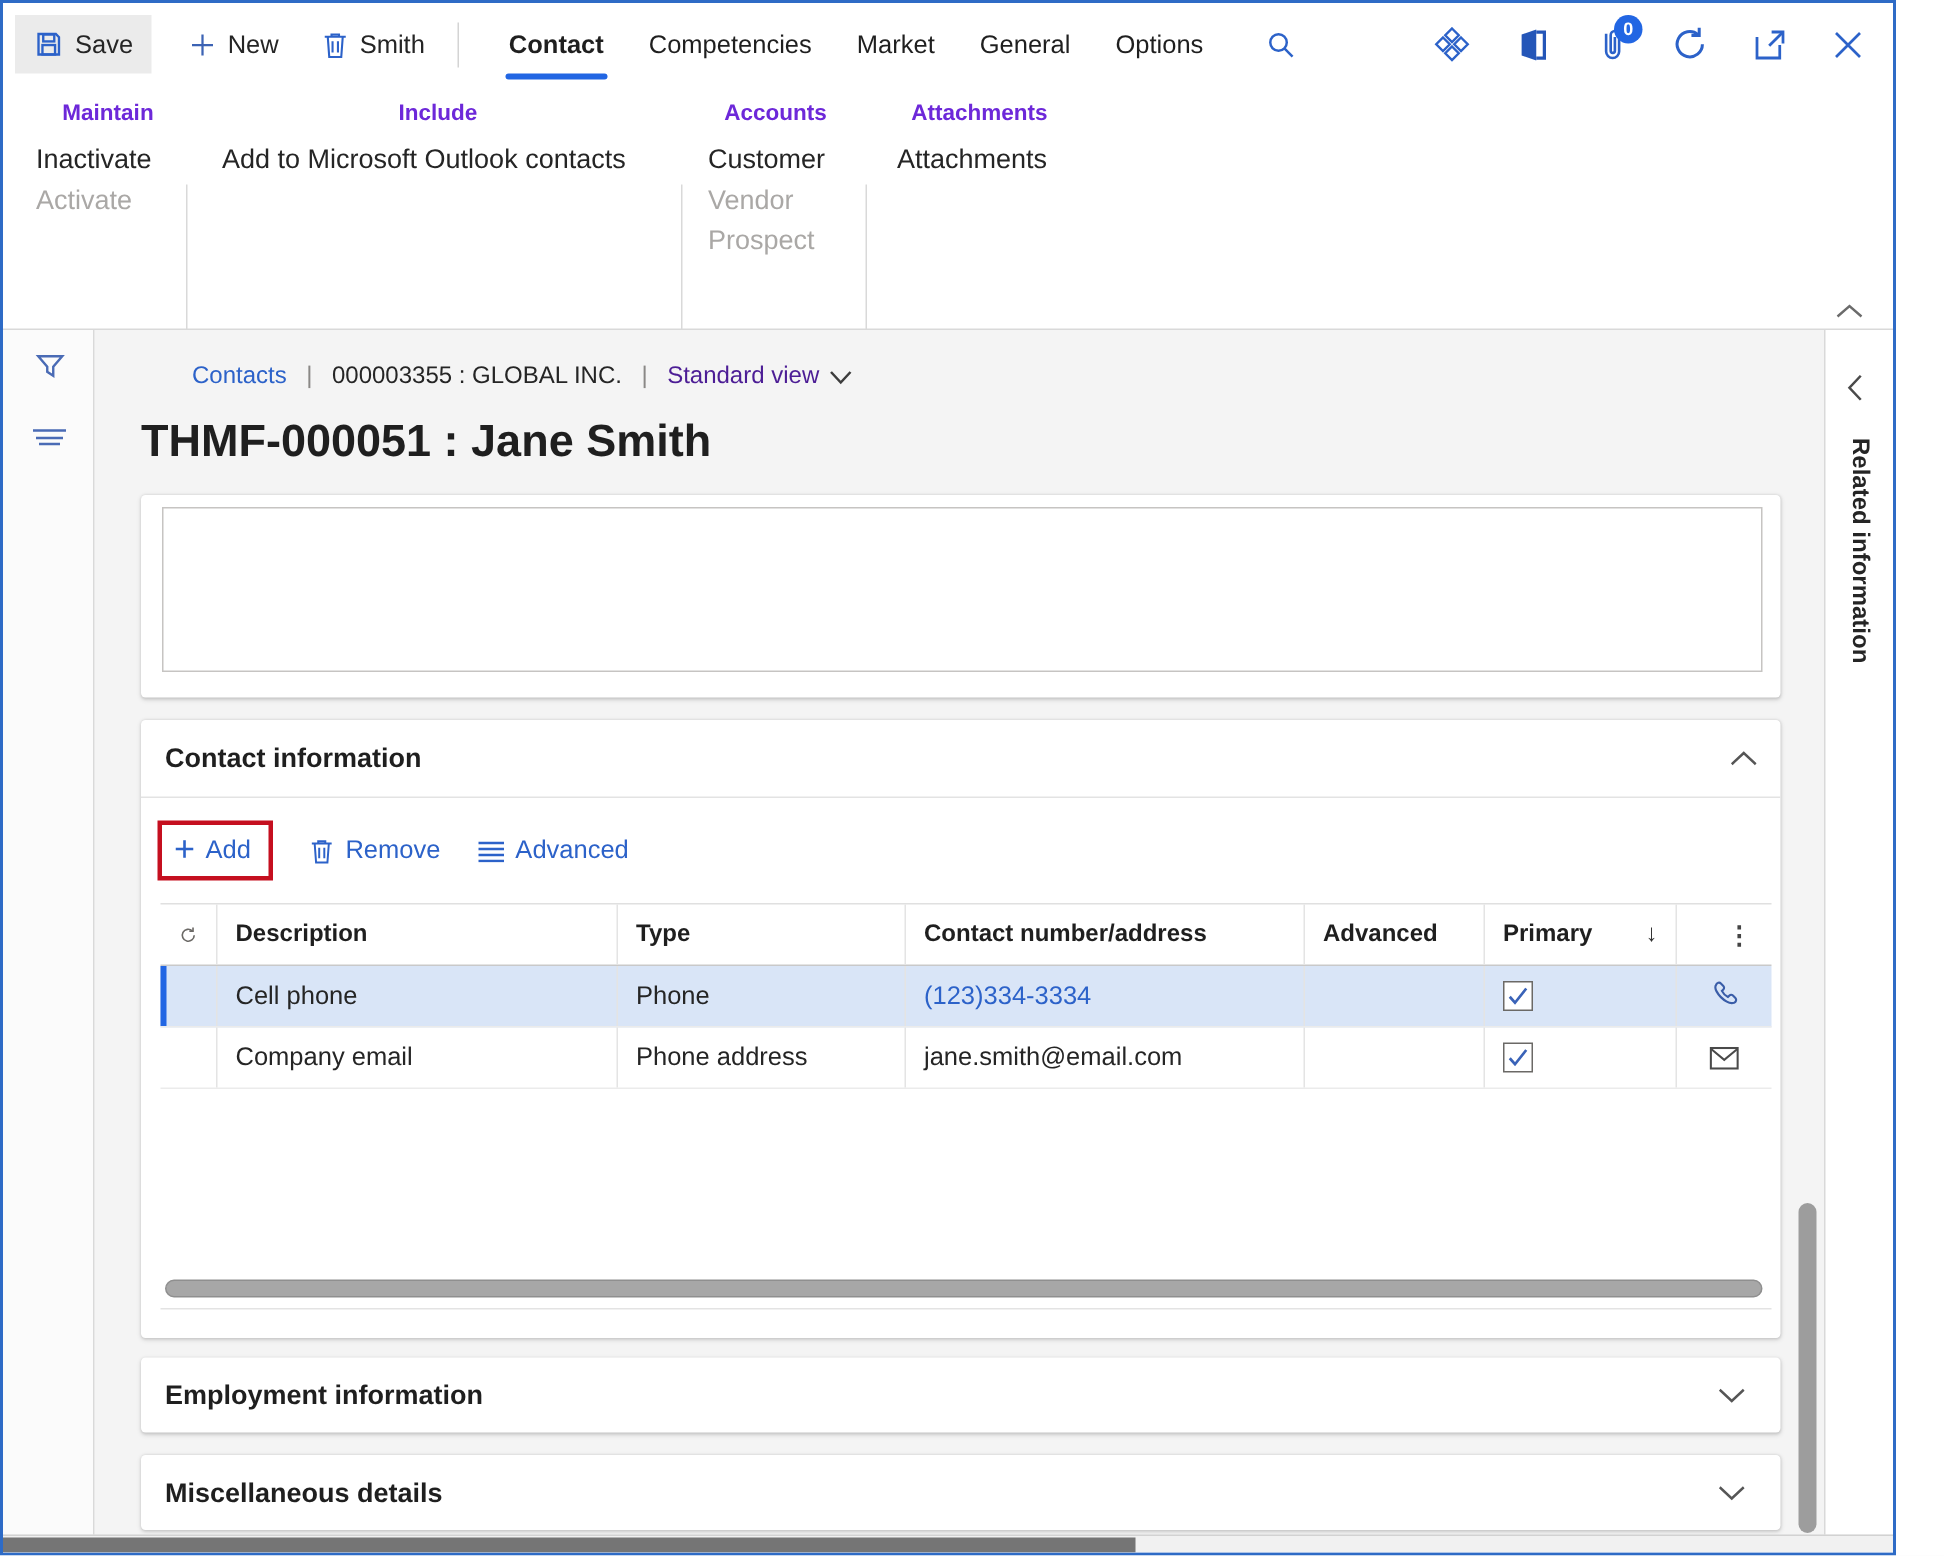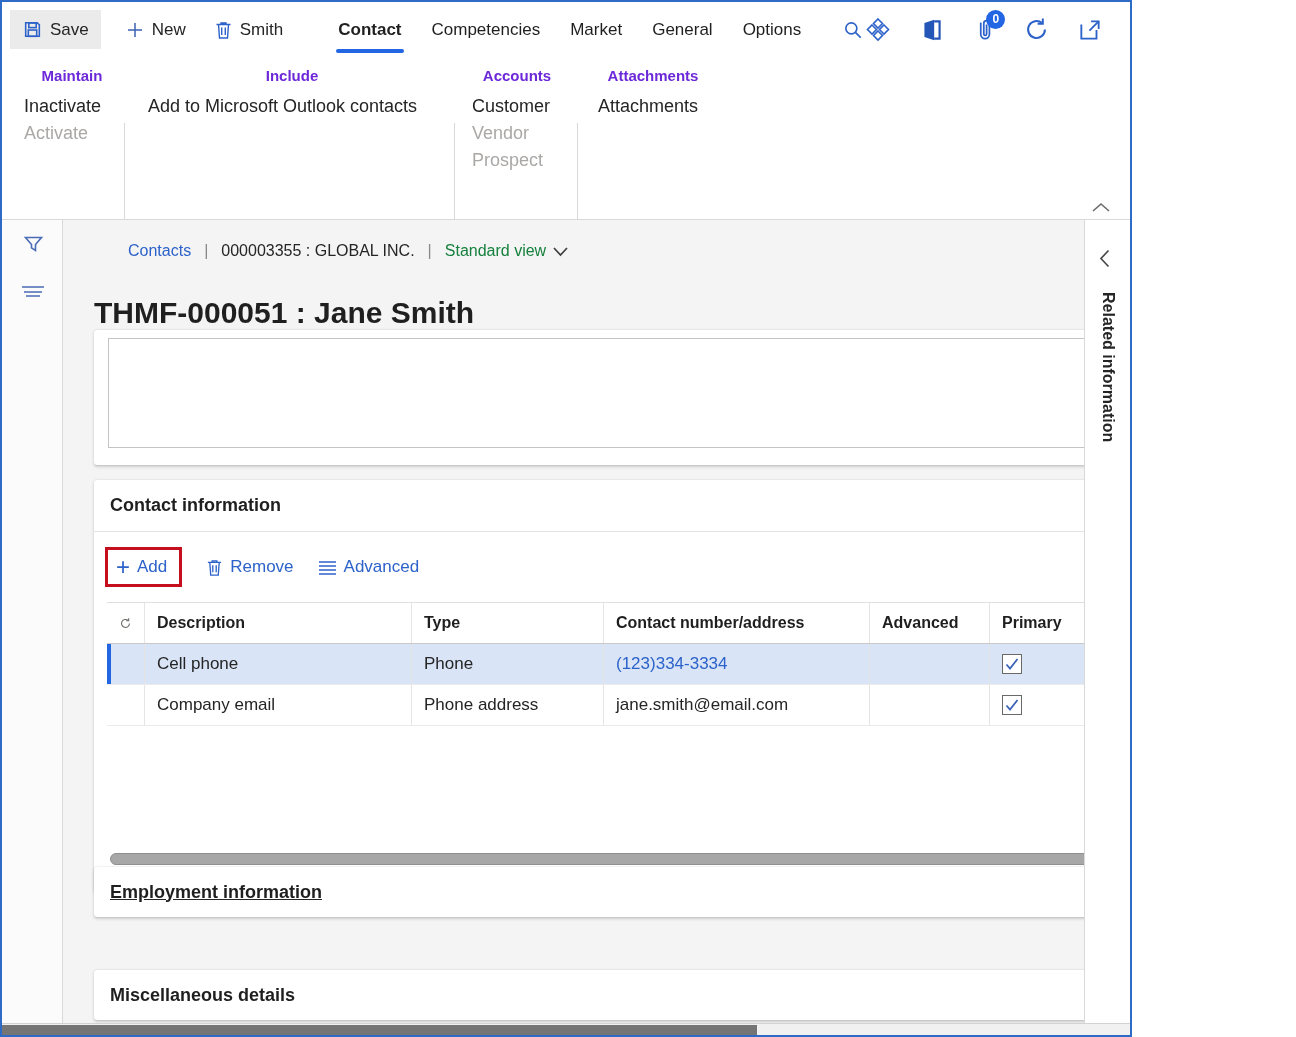--- a/index.html
+++ b/index.html
@@ -1,18 +1,18 @@
 <!DOCTYPE html>
 <html><head>
 <meta charset="utf-8">
 <style>
   * { margin:0; padding:0; box-sizing:border-box; }
   html,body { width:1296px; height:1037px; background:#fff; }
   body { font-family:"Liberation Sans", sans-serif; color:#252525; }
-  .window { position:relative; width:1132px; height:1037px; border:2px solid #2e6bc6; background:#fff; overflow:hidden; }
+  .window { position:relative; width:1264px; height:1037px; border:2px solid #2e6bc6; background:#fff; overflow:hidden; }
 
   
   .cmdbar { position:absolute; left:0; top:0; right:0; height:55px; background:#fff; display:flex; align-items:center; padding:0 18px 0 8px; }
   .cmd-btn { display:flex; align-items:center; gap:7px; font-size:17px; color:#252525; cursor:pointer; white-space:nowrap; }
   .cmd-save { background:#ebebeb; padding:9px 12px; }
   .cmd-new { margin-left:24px; }
   .cmd-del { margin-left:28px; }
   .vsep { width:1px; height:30px; background:#d4d4d4; margin:0 18px 0 22px; }
   .tab { position:relative; font-size:17px; padding:16px 15px; color:#1f1f1f; cursor:pointer; white-space:nowrap; }
   .tab.active { font-weight:bold; }
@@ -37,22 +37,22 @@
   .rail .ric { position:absolute; left:20px; cursor:pointer; display:flex; }
   .related { position:absolute; right:0; top:0; bottom:0; width:46px; background:#fff; border-left:1px solid #d9d9d9; }
   .related .chev { position:absolute; top:28px; left:13px; cursor:pointer; display:flex; }
   .related .vtitle { position:absolute; top:72px; left:50%; transform:translateX(-50%); writing-mode:vertical-rl; font-size:16px; font-weight:bold; color:#252525; white-space:nowrap; }
   .main { position:absolute; left:62px; top:0; right:46px; bottom:0; }
 
   .breadcrumb { position:absolute; left:32px; top:22px; display:flex; align-items:center; gap:13px; font-size:16px;margin-left:32px; }
   .bc-link { color:#2c62c9; cursor:pointer; }
   .bc-sep { color:#8a8886; }
   .bc-txt { color:#252525; }
-  .bc-view { color:#15803d; display:flex; align-items:center; gap:6px; cursor:pointer; }
-  .page-title { position:absolute; left:30px; top:76px; font-size:30px; font-weight:bold; color:#1f1f1f; }
+  .bc-view { color:#4c1d95; display:flex; align-items:center; gap:6px; cursor:pointer; }
+  .page-title { position:absolute; left:30px; top:58px; font-size:30px; font-weight:bold; color:#1f1f1f; }
 
   .card { position:absolute; left:30px; width:1093px; background:#fff; border-radius:3px; box-shadow:0 0.6px 1.8px rgba(0,0,0,.11), 0 1.2px 3.6px rgba(0,0,0,.13); }
   .card-notes { top:110px; height:135px; }
   .notes-box { position:absolute; left:14px; right:12px; top:8px; height:110px; border:1px solid #c6c4c2; background:#fff; }
 
   .card-contact { top:260px; height:412px; }
   .sec-head { display:flex; align-items:center; justify-content:space-between; padding:15px 14px 0 16px; }
   .sec-title { font-size:18px; font-weight:bold; color:#1f1f1f; }
   .sec-divider { height:1px; background:#e3e3e3; margin-top:15px; }
   .grid-toolbar { display:flex; align-items:center; gap:24px; padding:12px 0 12px 11px; height:70px; }
@@ -71,21 +71,21 @@
   .gbody-row.selected::before { content:""; position:absolute; left:0; top:0; bottom:0; width:4px; background:#2266e3; }
   .cell-link { color:#2c62c9; }
   .cell-center { justify-content:center; }
   .cell-split { justify-content:space-between; }
   .checkbox { width:20px; height:20px; border:1px solid #6b6966; background:#fff; display:flex; align-items:center; justify-content:center; cursor:pointer; }
   .grid-empty { height:126px; }
   .hscroll { margin:0 6px 0 3px; height:13px; display:flex; align-items:center; }
   .hscroll .thumb { height:12px; width:100%; background:#a7a7a7; border-radius:7px; border:1px solid #8f8f8f; cursor:pointer; }
   .grid-bottom { height:1px; background:#e3e3e3; margin-top:7px; }
 
-  .card-emp { top:647px; height:50px;text-decoration:underline; }
+  .card-emp { top:685px; height:50px; }
   .card-misc { top:750px; height:50px; }
   .card-collapsed { display:flex; align-items:center; justify-content:space-between; padding:0 22px 0 16px; }
 
   .vscroll-thumb { position:absolute; left:1135px; top:582px; width:12px; height:220px; background:#9d9d9d; border-radius:6px; cursor:pointer; }
 
   
   .page-hscroll { position:absolute; left:0; right:0; bottom:0; height:12px; background:#f1f1f1; border-top:1px solid #d2d2d2; }
   .page-hscroll .thumb { position:absolute; left:0; top:1px; width:755px; height:10px; background:#757575; cursor:pointer; }
 
   .kebab { font-size:17px; color:#444; letter-spacing:1px; }

